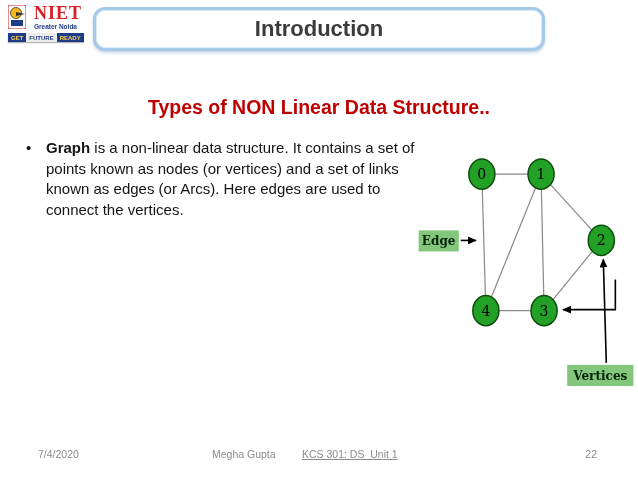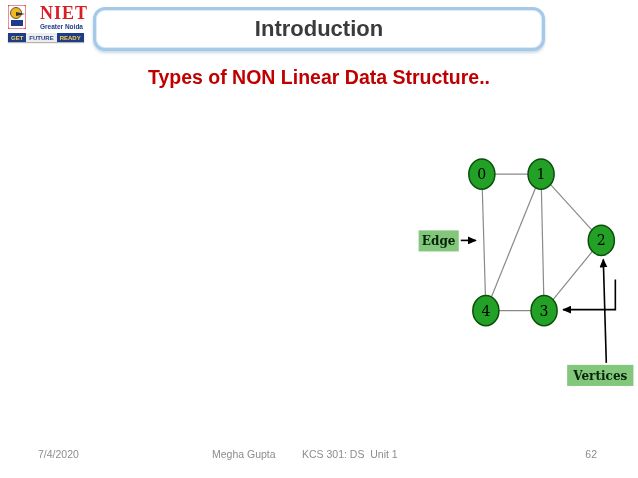--- a/index.html
+++ b/index.html
@@ -3,41 +3,41 @@
 <meta charset="utf-8">
 <style>
   html,body{margin:0;padding:0;background:#fff;}
   .slide{
     position:relative;width:638px;height:478px;background:#ffffff;overflow:hidden;
     font-family:"Liberation Sans", sans-serif;
   }
 
   
   .logo{position:absolute;top:4px;left:8px;width:92px;}
-  .logo-top{display:flex;align-items:center;gap:14px;}
+  .logo-top{display:flex;align-items:center;gap:8px;}
   .logo-name{font-family:"Liberation Serif", serif;font-weight:bold;font-size:18px;
              color:#D91F26;line-height:1;letter-spacing:1px;}
   .logo-tagline{font-size:6.5px;color:#1F3C88;font-weight:bold;margin-top:1px;}
   .logo-banner{display:flex;margin-top:3px;width:fit-content;box-shadow:0 1px 1px rgba(0,0,0,.3);}
   .seg{font-size:6px;font-weight:bold;padding:1.5px 3px;line-height:1;white-space:nowrap;}
   .seg-blue{background:#1F3C88;color:#FFD24C;}
   .seg-white{background:#EDEDED;color:#1F3C88;}
 
   
   .title-box{
     position:absolute;left:50%;top:7px;transform:translateX(-50%);
     width:446px;height:38px;background:#fff;
     border:3px solid #A6C9E8;border-radius:12px;
     box-shadow:inset 0 0 0 1px #d9eafa, 0 2px 3px rgba(120,160,200,.4);
     display:flex;align-items:center;justify-content:center;
   }
   .title-text{font-size:22px;font-weight:bold;color:#3B3B3B;}
 
   .subtitle{
-    position:absolute;top:66px;left:0;width:100%;text-align:center;
+    position:absolute;top:96px;left:0;width:100%;text-align:center;
     font-size:19.5px;font-weight:bold;color:#C00000;
   }
 
   
   .bullets{position:absolute;left:24px;top:138px;width:392px;margin:0;padding:0;list-style:none;}
   .bullets li{
     position:relative;padding-left:22px;margin-bottom:24px;
     font-size:15px;line-height:1.38;color:#141414;
   }
   .bullets li::before{content:"\2022";position:absolute;left:2px;top:0;color:#141414;}
@@ -46,21 +46,21 @@
   
   #graph-svg{position:absolute;left:412px;top:133px;width:222px;height:266px;}
   .node-label{font-family:"DejaVu Serif", serif;font-size:14px;fill:#000;}
   .annot-label{font-family:"DejaVu Serif", serif;font-size:12px;font-weight:bold;fill:#06230a;}
 
   
   .footer{position:absolute;left:0;right:0;bottom:16px;height:14px;
           font-size:10.5px;color:#8c8c8c;}
   .f-date{position:absolute;left:38px;text-align:right;}
   .f-author{position:absolute;left:212px;}
-  .f-course{position:absolute;left:302px;white-space:pre;}
+  .f-course{position:absolute;left:302px;white-space:pre;text-decoration:underline;}
   .f-page{position:absolute;right:41px;}
 </style>
 </head>
 <body>
 
 <div class="slide">
 
   <div class="logo">
     <div class="logo-top">
       <svg width="18" height="24" viewBox="0 0 18 24">
@@ -81,20 +81,21 @@
     </div>
   </div>
 
   <div class="title-box">
     <span class="title-text">Introduction</span>
   </div>
 
   <div class="subtitle">Types of NON Linear Data Structure..</div>
 
   <ul class="bullets">
+    <li><b>Graph</b><span> is a non-linear data structure. It contains a set of points known as nodes (or vertices) and a set of links known as edges (or Arcs). Here edges are used to connect the vertices.</span></li>
   </ul>
 
   <svg id="graph-svg" viewBox="0 0 220 265">
     <defs>
       <marker id="arrowhead" markerWidth="9" markerHeight="8" refX="8" refY="4" orient="auto" markerUnits="userSpaceOnUse">
         <path d="M0,0 L9,4 L0,8 Z" fill="#000"></path>
       </marker>
     </defs>
   <line x1="69" y1="41" x2="128" y2="41" stroke="#8a8a8a" stroke-width="1.2"></line>
       <line x1="69" y1="41" x2="73" y2="177" stroke="#8a8a8a" stroke-width="1.2"></line>
@@ -133,16 +134,16 @@
       </g>
       <path d="M 48 107 L 63 107" fill="none" stroke="#000000" stroke-width="1.6" marker-end="url(#arrowhead)"></path>
       <path d="M 193 229 L 190 126" fill="none" stroke="#000000" stroke-width="1.6" marker-end="url(#arrowhead)"></path>
       <path d="M 202 146 L 202 176 L 150 176" fill="none" stroke="#000000" stroke-width="1.6" marker-end="url(#arrowhead)"></path>
     </svg>
 
   <div class="footer">
     <span class="f-date">7/4/2020</span>
     <span class="f-author">Megha Gupta</span>
     <span class="f-course">KCS 301: DS  Unit 1</span>
-    <span class="f-page">62</span>
+    <span class="f-page">22</span>
   </div>
 
 </div>
 
 </body></html>

